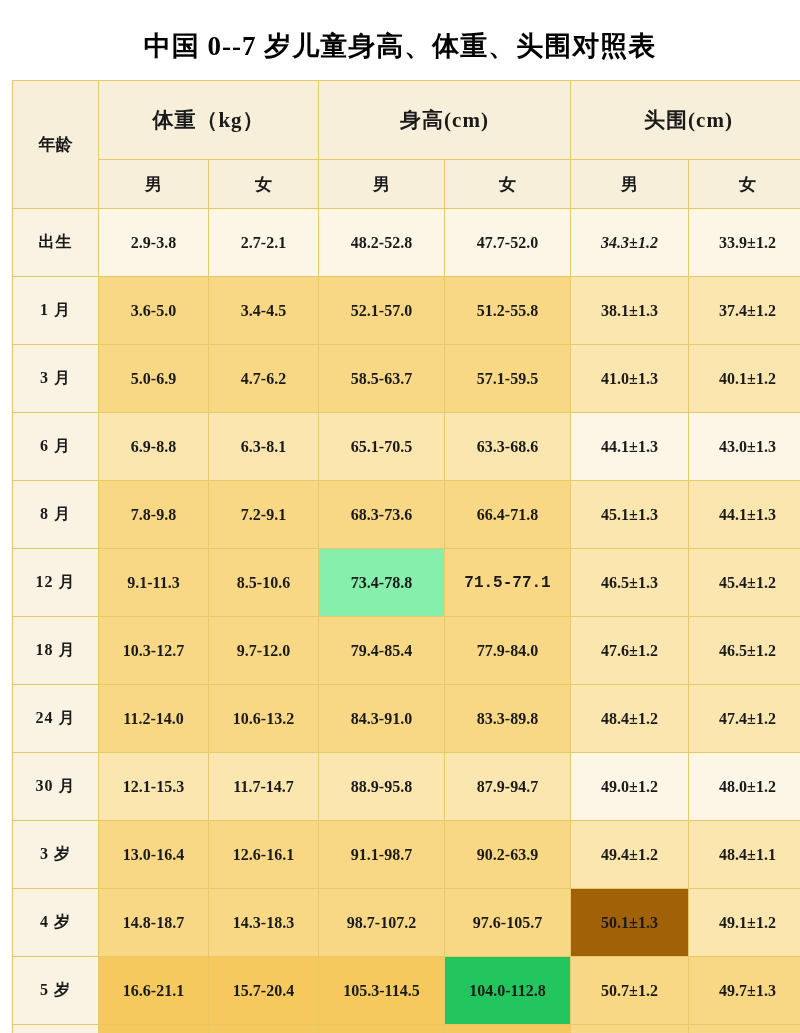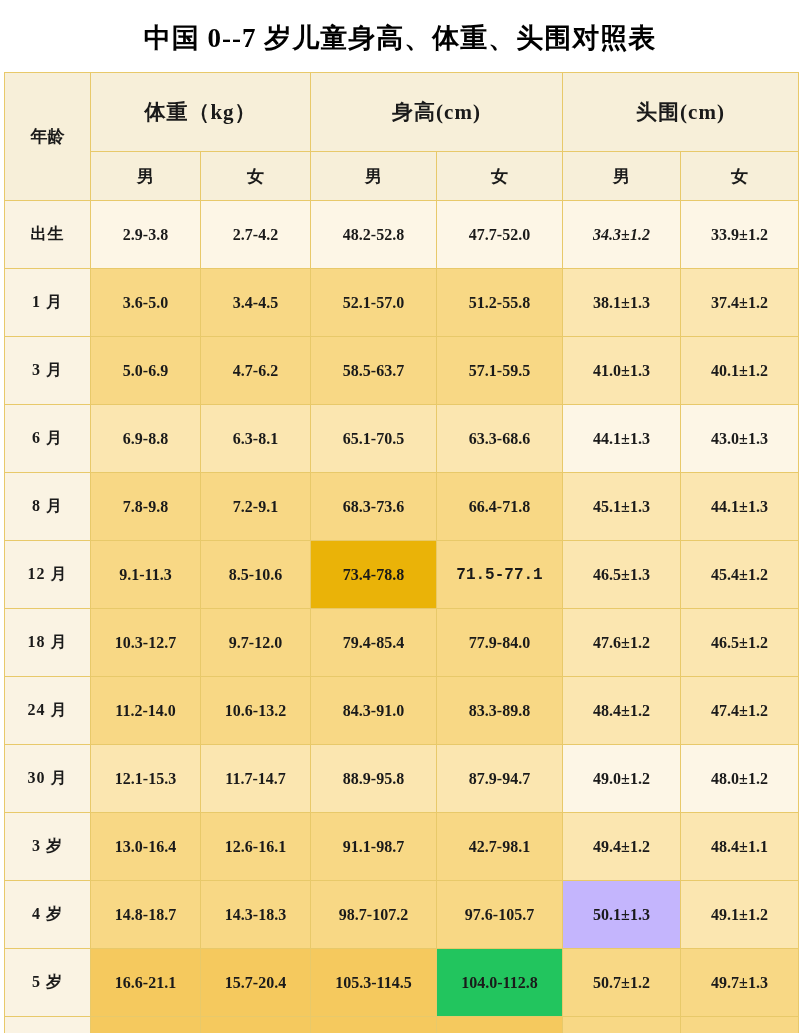--- a/index.html
+++ b/index.html
@@ -12,21 +12,21 @@
     height: 1033px;
     font-family: "Liberation Serif", serif;
     color: #1a1a1a;
     overflow: hidden;
   }
   .page {
     width: 800px;
     height: 1033px;
     position: relative;
     box-sizing: border-box;
-    padding: 4px;
+    padding: 12px;
   }
   .title {
     text-align: center;
     font-family: "Liberation Serif", serif;
     font-size: 27px;
     font-weight: bold;
     letter-spacing: 1px;
     color: #000000;
     padding-top: 16px;
     padding-bottom: 16px;
@@ -112,21 +112,21 @@
         <th class="hdr-sub">男</th>
         <th class="hdr-sub">女</th>
         <th class="hdr-sub">男</th>
         <th class="hdr-sub">女</th>
       </tr>
     </thead>
     <tbody>
         <tr>
           <td class="age-cell" style="background: rgb(250, 243, 227);">出生</td>
           <td class="data-cell left" style="background: rgb(253, 246, 230);">2.9-3.8</td>
-          <td class="data-cell left" style="background: rgb(253, 246, 230);">2.7-4.2</td>
+          <td class="data-cell left" style="background: rgb(253, 246, 230);">2.7-2.1</td>
           <td class="data-cell left" style="background: rgb(253, 246, 230);">48.2-52.8</td>
           <td class="data-cell left" style="background: rgb(253, 246, 230);">47.7-52.0</td>
           <td class="data-cell center" style="background: rgb(253, 246, 230); font-style: italic;">34.3±1.2</td>
           <td class="data-cell center" style="background: rgb(253, 246, 230);">33.9±1.2</td>
         </tr>
         <tr>
           <td class="age-cell" style="background: rgb(250, 243, 227);">1 月</td>
           <td class="data-cell left" style="background: rgb(248, 216, 133);">3.6-5.0</td>
           <td class="data-cell left" style="background: rgb(248, 216, 133);">3.4-4.5</td>
           <td class="data-cell left" style="background: rgb(248, 216, 133);">52.1-57.0</td>
@@ -158,21 +158,21 @@
           <td class="data-cell left" style="background: rgb(248, 216, 133);">7.2-9.1</td>
           <td class="data-cell left" style="background: rgb(248, 216, 133);">68.3-73.6</td>
           <td class="data-cell left" style="background: rgb(248, 216, 133);">66.4-71.8</td>
           <td class="data-cell center" style="background: rgb(251, 230, 176);">45.1±1.3</td>
           <td class="data-cell center" style="background: rgb(251, 230, 176);">44.1±1.3</td>
         </tr>
         <tr>
           <td class="age-cell" style="background: rgb(250, 243, 227);">12 月</td>
           <td class="data-cell left" style="background: rgb(248, 216, 133);">9.1-11.3</td>
           <td class="data-cell left" style="background: rgb(248, 216, 133);">8.5-10.6</td>
-          <td class="data-cell left" style="background: #eab308; margin-top: 16px;">73.4-78.8</td>
+          <td class="data-cell left" style="background: #86efac; margin-top: 16px;">73.4-78.8</td>
           <td class="data-cell left" style="background: rgb(248, 216, 133); font-family: Liberation Mono, monospace;">71.5-77.1</td>
           <td class="data-cell center" style="background: rgb(251, 230, 176);">46.5±1.3</td>
           <td class="data-cell center" style="background: rgb(251, 230, 176);">45.4±1.2</td>
         </tr>
         <tr>
           <td class="age-cell" style="background: rgb(250, 243, 227);">18 月</td>
           <td class="data-cell left" style="background: rgb(248, 216, 133);">10.3-12.7</td>
           <td class="data-cell left" style="background: rgb(248, 216, 133);">9.7-12.0</td>
           <td class="data-cell left" style="background: rgb(248, 216, 133);">79.4-85.4</td>
           <td class="data-cell left" style="background: rgb(248, 216, 133);">77.9-84.0</td>
@@ -195,31 +195,31 @@
           <td class="data-cell left" style="background: rgb(251, 230, 176);">88.9-95.8</td>
           <td class="data-cell left" style="background: rgb(251, 230, 176);">87.9-94.7</td>
           <td class="data-cell center" style="background: rgb(253, 246, 230);">49.0±1.2</td>
           <td class="data-cell center" style="background: rgb(253, 246, 230);">48.0±1.2</td>
         </tr>
         <tr>
           <td class="age-cell" style="background: rgb(250, 243, 227);">3 岁</td>
           <td class="data-cell left" style="background: rgb(248, 216, 133);">13.0-16.4</td>
           <td class="data-cell left" style="background: rgb(248, 216, 133);">12.6-16.1</td>
           <td class="data-cell left" style="background: rgb(248, 216, 133);">91.1-98.7</td>
-          <td class="data-cell left" style="background: rgb(248, 216, 133);">42.7-98.1</td>
+          <td class="data-cell left" style="background: rgb(248, 216, 133);">90.2-63.9</td>
           <td class="data-cell center" style="background: rgb(251, 230, 176);">49.4±1.2</td>
           <td class="data-cell center" style="background: rgb(251, 230, 176);">48.4±1.1</td>
         </tr>
         <tr>
           <td class="age-cell" style="background: rgb(250, 243, 227);">4 岁</td>
           <td class="data-cell left" style="background: rgb(248, 216, 133);">14.8-18.7</td>
           <td class="data-cell left" style="background: rgb(248, 216, 133);">14.3-18.3</td>
           <td class="data-cell left" style="background: rgb(248, 216, 133);">98.7-107.2</td>
           <td class="data-cell left" style="background: rgb(248, 216, 133);">97.6-105.7</td>
-          <td class="data-cell center" style="background: #c4b5fd; margin-top: 46px;">50.1±1.3</td>
+          <td class="data-cell center" style="background: #a16207; margin-top: 46px;">50.1±1.3</td>
           <td class="data-cell center" style="background: rgb(251, 230, 176);">49.1±1.2</td>
         </tr>
         <tr>
           <td class="age-cell" style="background: rgb(250, 243, 227);">5 岁</td>
           <td class="data-cell left" style="background: rgb(245, 201, 94);">16.6-21.1</td>
           <td class="data-cell left" style="background: rgb(245, 201, 94);">15.7-20.4</td>
           <td class="data-cell left" style="background: rgb(245, 201, 94);">105.3-114.5</td>
           <td class="data-cell left" style="background: #22c55e; font-family: Liberation Serif, serif;">104.0-112.8</td>
           <td class="data-cell center" style="background: rgb(248, 216, 133);">50.7±1.2</td>
           <td class="data-cell center" style="background: rgb(248, 216, 133);">49.7±1.3</td>

